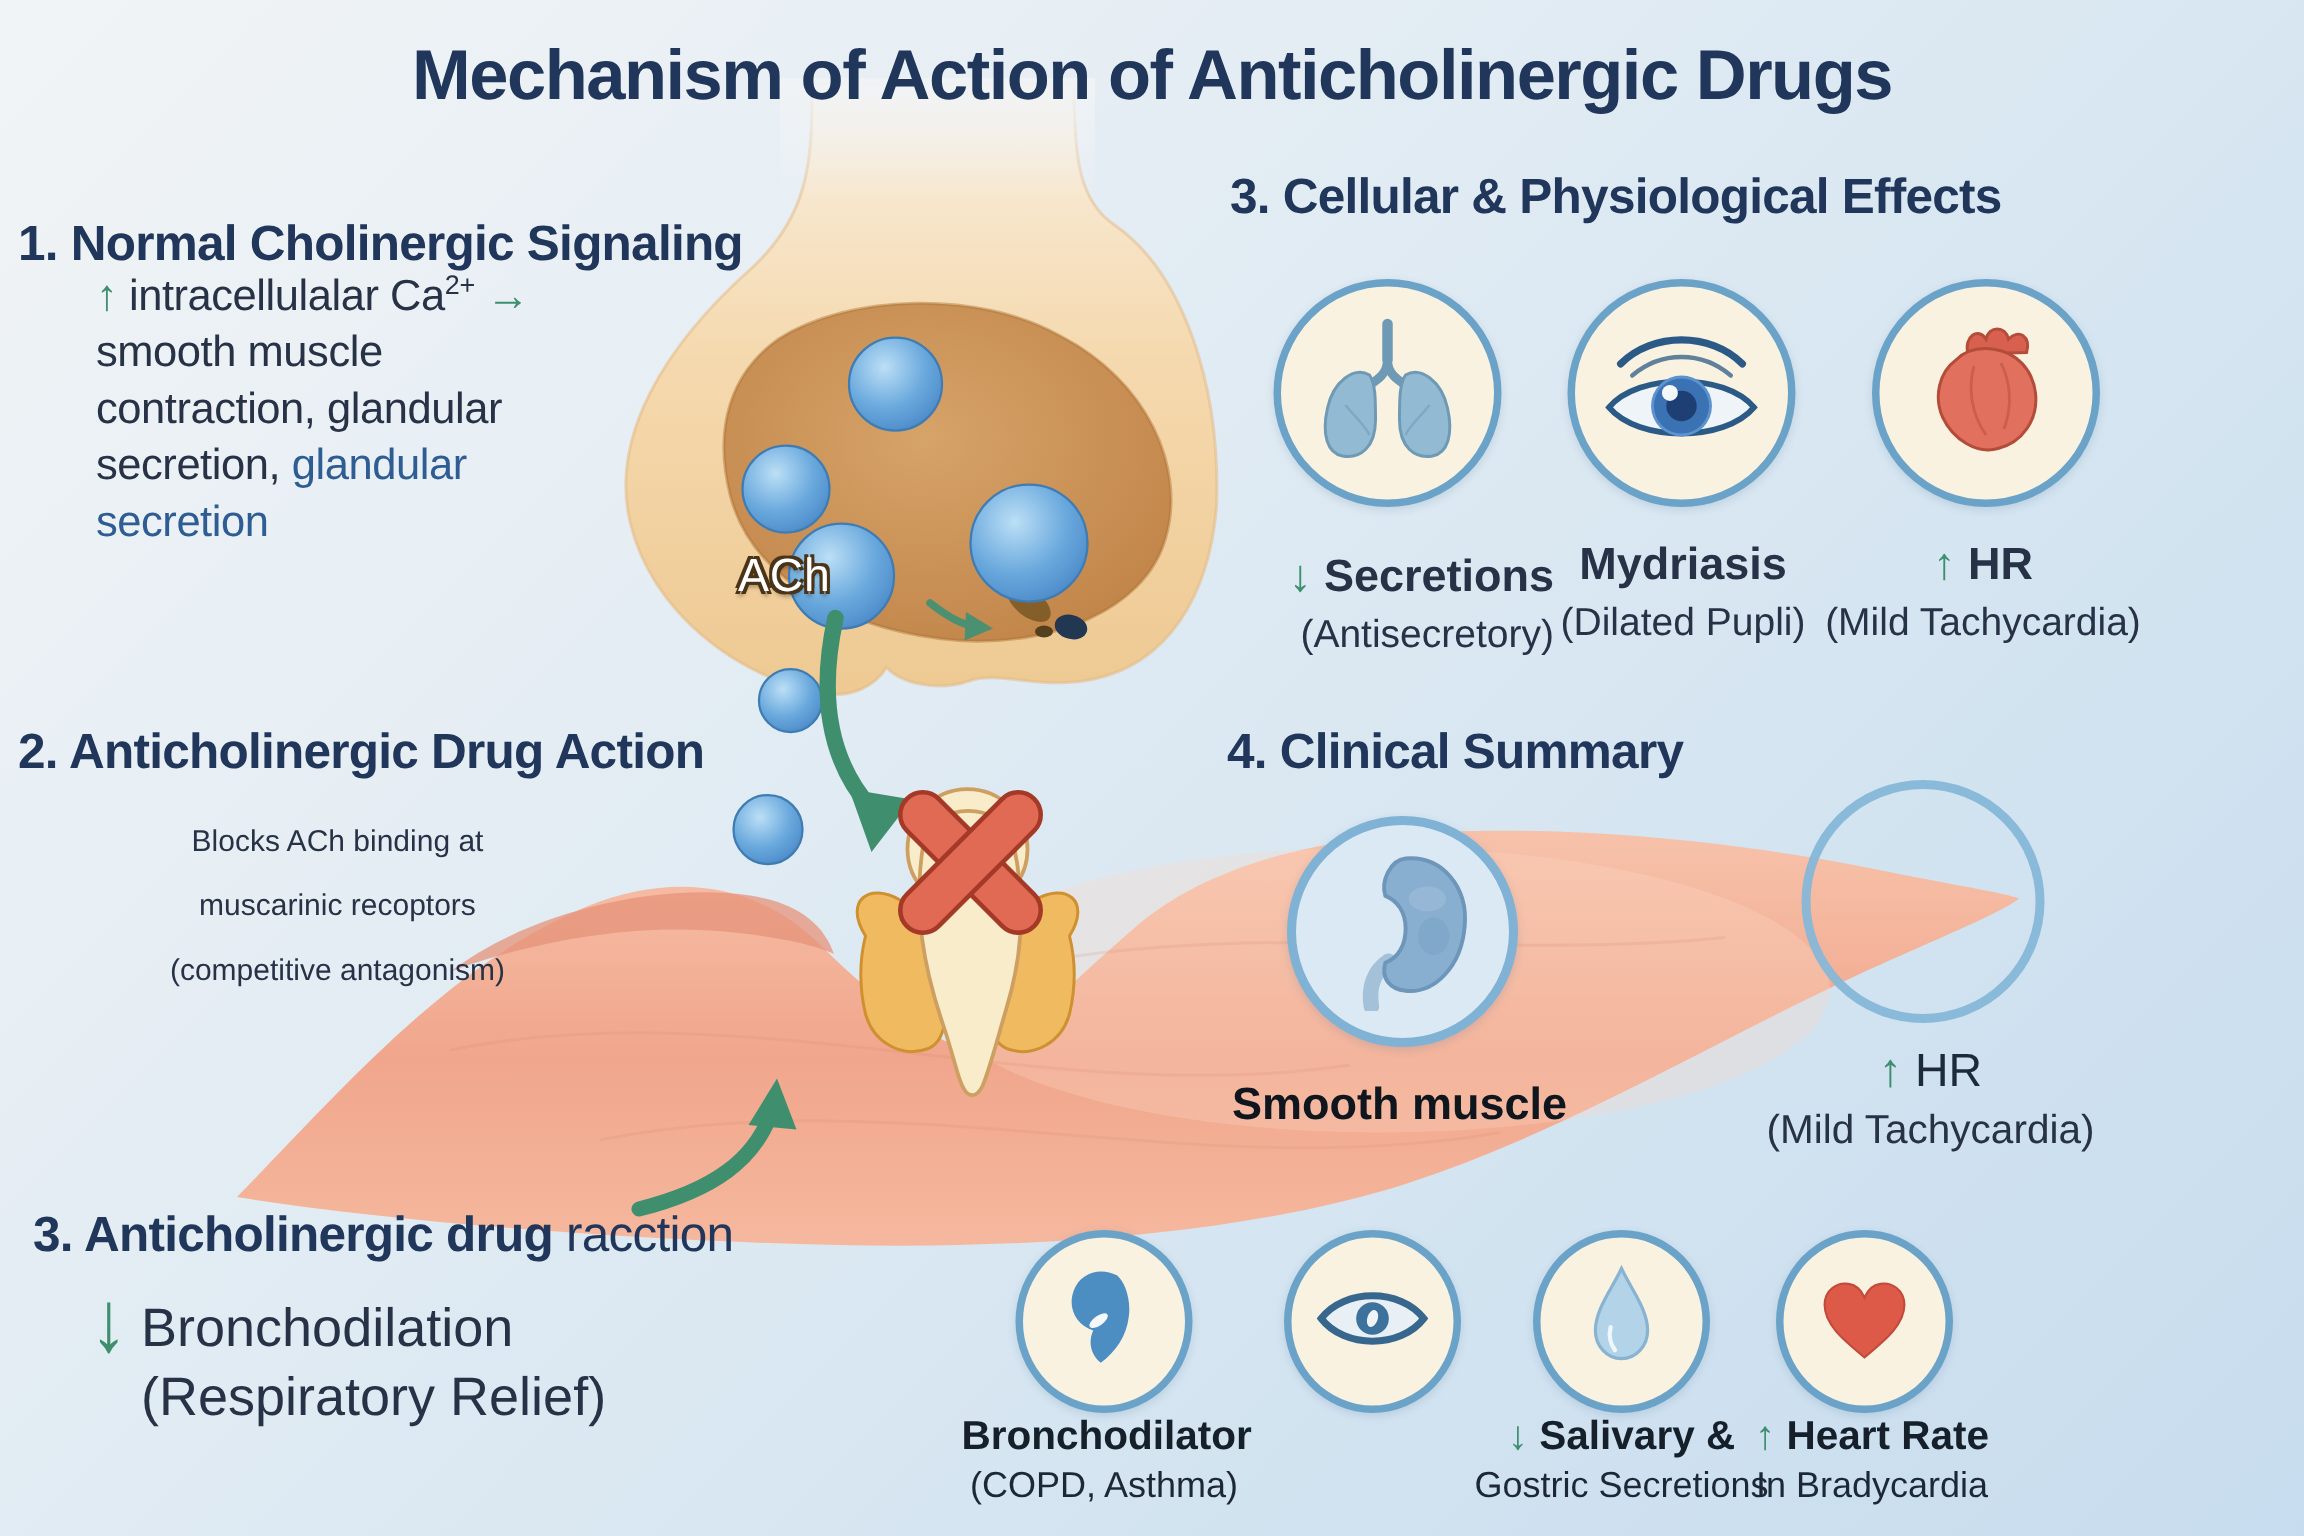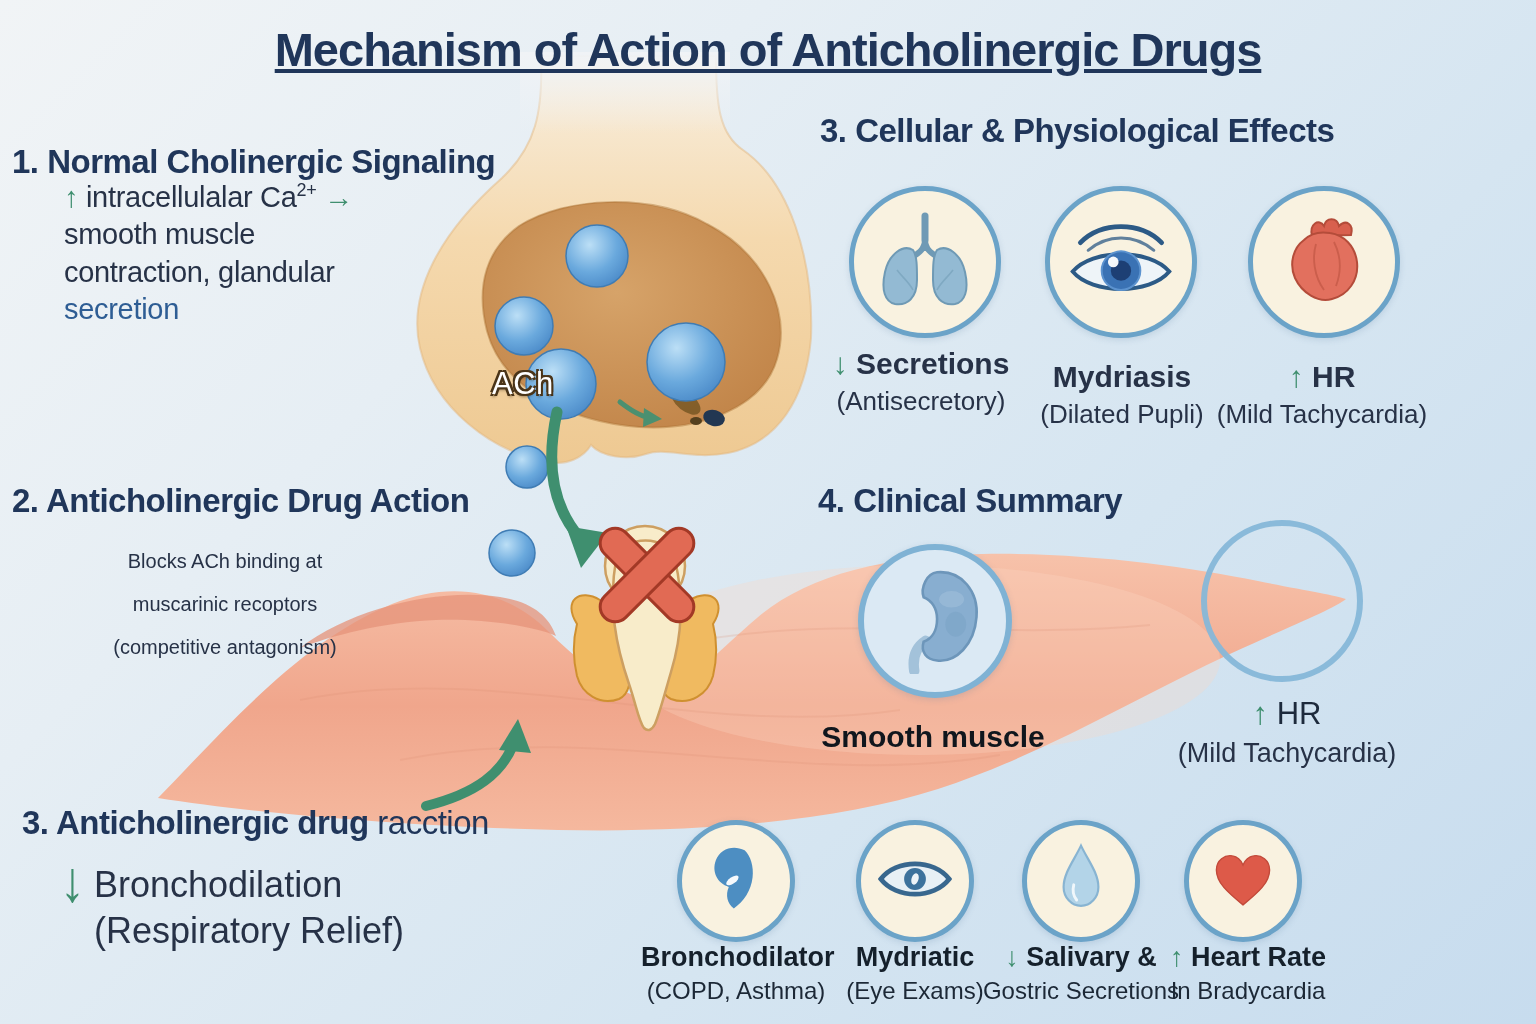--- a/index.html
+++ b/index.html
@@ -5,21 +5,21 @@
   html,body{margin:0;padding:0;}
   .canvas{
     position:relative; width:1536px; height:1024px; overflow:hidden;
     font-family:"Liberation Sans","DejaVu Sans",sans-serif;
     background:linear-gradient(135deg,#f1f4f6 0%,#e6eef4 30%,#d5e5f1 65%,#c7dcee 100%);
   }
   .abs{position:absolute;}
   .art{position:absolute;left:0;top:0;}
   .title{
     left:0; right:0; top:22px; text-align:center;
-    font-size:47px; font-weight:bold; color:#20365a; letter-spacing:-1px;text-decoration:underline;
+    font-size:47px; font-weight:bold; color:#20365a; letter-spacing:-1px;
   }
   .h2{font-size:33px; font-weight:bold; color:#20365a; letter-spacing:-0.5px; white-space:nowrap;}
   .body-txt{font-size:29px; color:#273247; letter-spacing:-0.3px;}
   .s1-body{left:64px; top:172px; line-height:37.5px;}
   .s1-line{position:relative; white-space:nowrap;}
   .zap{position:absolute; left:-30px; top:5px;}
   .green{color:#3f8f6f; font-weight:bold;}
   .blue-hl{color:#2e5d94;}
   sub{font-size:0.62em;}
   sup{font-size:0.62em;}
@@ -159,20 +159,23 @@
 
   <div class="abs h2" style="left:12px; top:124px;margin-top:19px;">1. Normal Cholinergic Signaling</div>
   <div class="abs body-txt s1-body">
     <div class="s1-line">
       <span class="green">↑</span>
       <span>intracellulalar Ca</span><sup>2+</sup>
       <span class="green">→</span>
     </div>
     <div class="s1-line">smooth muscle</div>
     <div class="s1-line">contraction, glandular</div>
+    <div class="s1-line">
+      <span>secretion, </span><span class="blue-hl">glandular</span>
+    </div>
     <div class="s1-line blue-hl">secretion</div>
   </div>
 
   <div class="abs h2" style="left:12px; top:482px;">2. Anticholinergic Drug Action</div>
   <div class="abs s2-body">
     <div>Blocks ACh binding at</div>
     <div>muscarinic recoptors</div>
     <div>(competitive antagonism)</div>
   </div>
 
@@ -209,21 +212,21 @@
   <div class="circ" style="left:1248px; top:186px; width:152px; height:152px;">
     <span>
       <svg width="100" height="100" viewBox="0 0 100 100">
         <path d="M38,26 C35,14 45,8 50,16 C52,7 63,7 65,16 C72,9 80,14 77,25 Z" fill="#d8604e" stroke="#b44c3a" stroke-width="2"></path>
         <path d="M30,30 C19,38 15,54 21,68 C28,83 44,93 58,89 C74,85 85,70 83,52 C81,36 70,25 56,23 C44,21 36,24 30,30 Z" fill="#e2705e" stroke="#b44c3a" stroke-width="2"></path>
         <path d="M42,34 C38,48 40,66 50,80 M60,32 C66,44 68,60 62,76" stroke="#b44c3a" stroke-width="1.8" opacity="0.5" fill="none"></path>
       </svg>
     </span>
   </div>
 
-  <div class="cap" style="left:806px; top:347px; width:230px;">
+  <div class="cap" style="left:806px; top:368px; width:230px;text-align:right;">
     <div class="main"><span class="green">↓</span> <span>Secretions</span></div>
     <div class="sub">(Antisecretory)</div>
   </div>
   <div class="cap" style="left:1007px; top:360px; width:230px;">
     <div class="main"><span class="green"></span><span>Mydriasis</span></div>
     <div class="sub">(Dilated Pupli)</div>
   </div>
   <div class="cap" style="left:1207px; top:360px; width:230px;">
     <div class="main"><span class="green">↑</span> <span>HR</span></div>
     <div class="sub">(Mild Tachycardia)</div>
@@ -285,24 +288,20 @@
       <svg width="70" height="64" viewBox="0 0 100 90">
         <path d="M50,82 C28,64 12,50 12,32 C12,18 24,10 35,12 C42,13 47,18 50,25 C53,18 58,13 65,12 C76,10 88,18 88,32 C88,50 72,64 50,82 Z" fill="#dd5a49" stroke="#c24a3a" stroke-width="2"></path>
       </svg>
     </span>
   </div>
 
   <div class="cap cap-sm" style="left:641px; top:942px; width:190px;">
     <div class="main"><span class="green"></span><span>Bronchodilator</span></div>
     <div class="sub">(COPD, Asthma)</div>
   </div>
-  <div class="cap cap-sm" style="left:820px; top:942px; width:190px;">
-    <div class="main"><span class="green"></span><span>Mydriatic</span></div>
-    <div class="sub">(Eye Exams)</div>
-  </div>
   <div class="cap cap-sm" style="left:976px; top:942px; width:210px;">
     <div class="main"><span class="green">↓</span> <span>Salivary &amp;</span></div>
     <div class="sub">Gostric Secretions</div>
   </div>
   <div class="cap cap-sm" style="left:1148px; top:942px; width:200px;">
     <div class="main"><span class="green">↑</span> <span>Heart Rate</span></div>
     <div class="sub">In Bradycardia</div>
   </div>
 
 </div>

